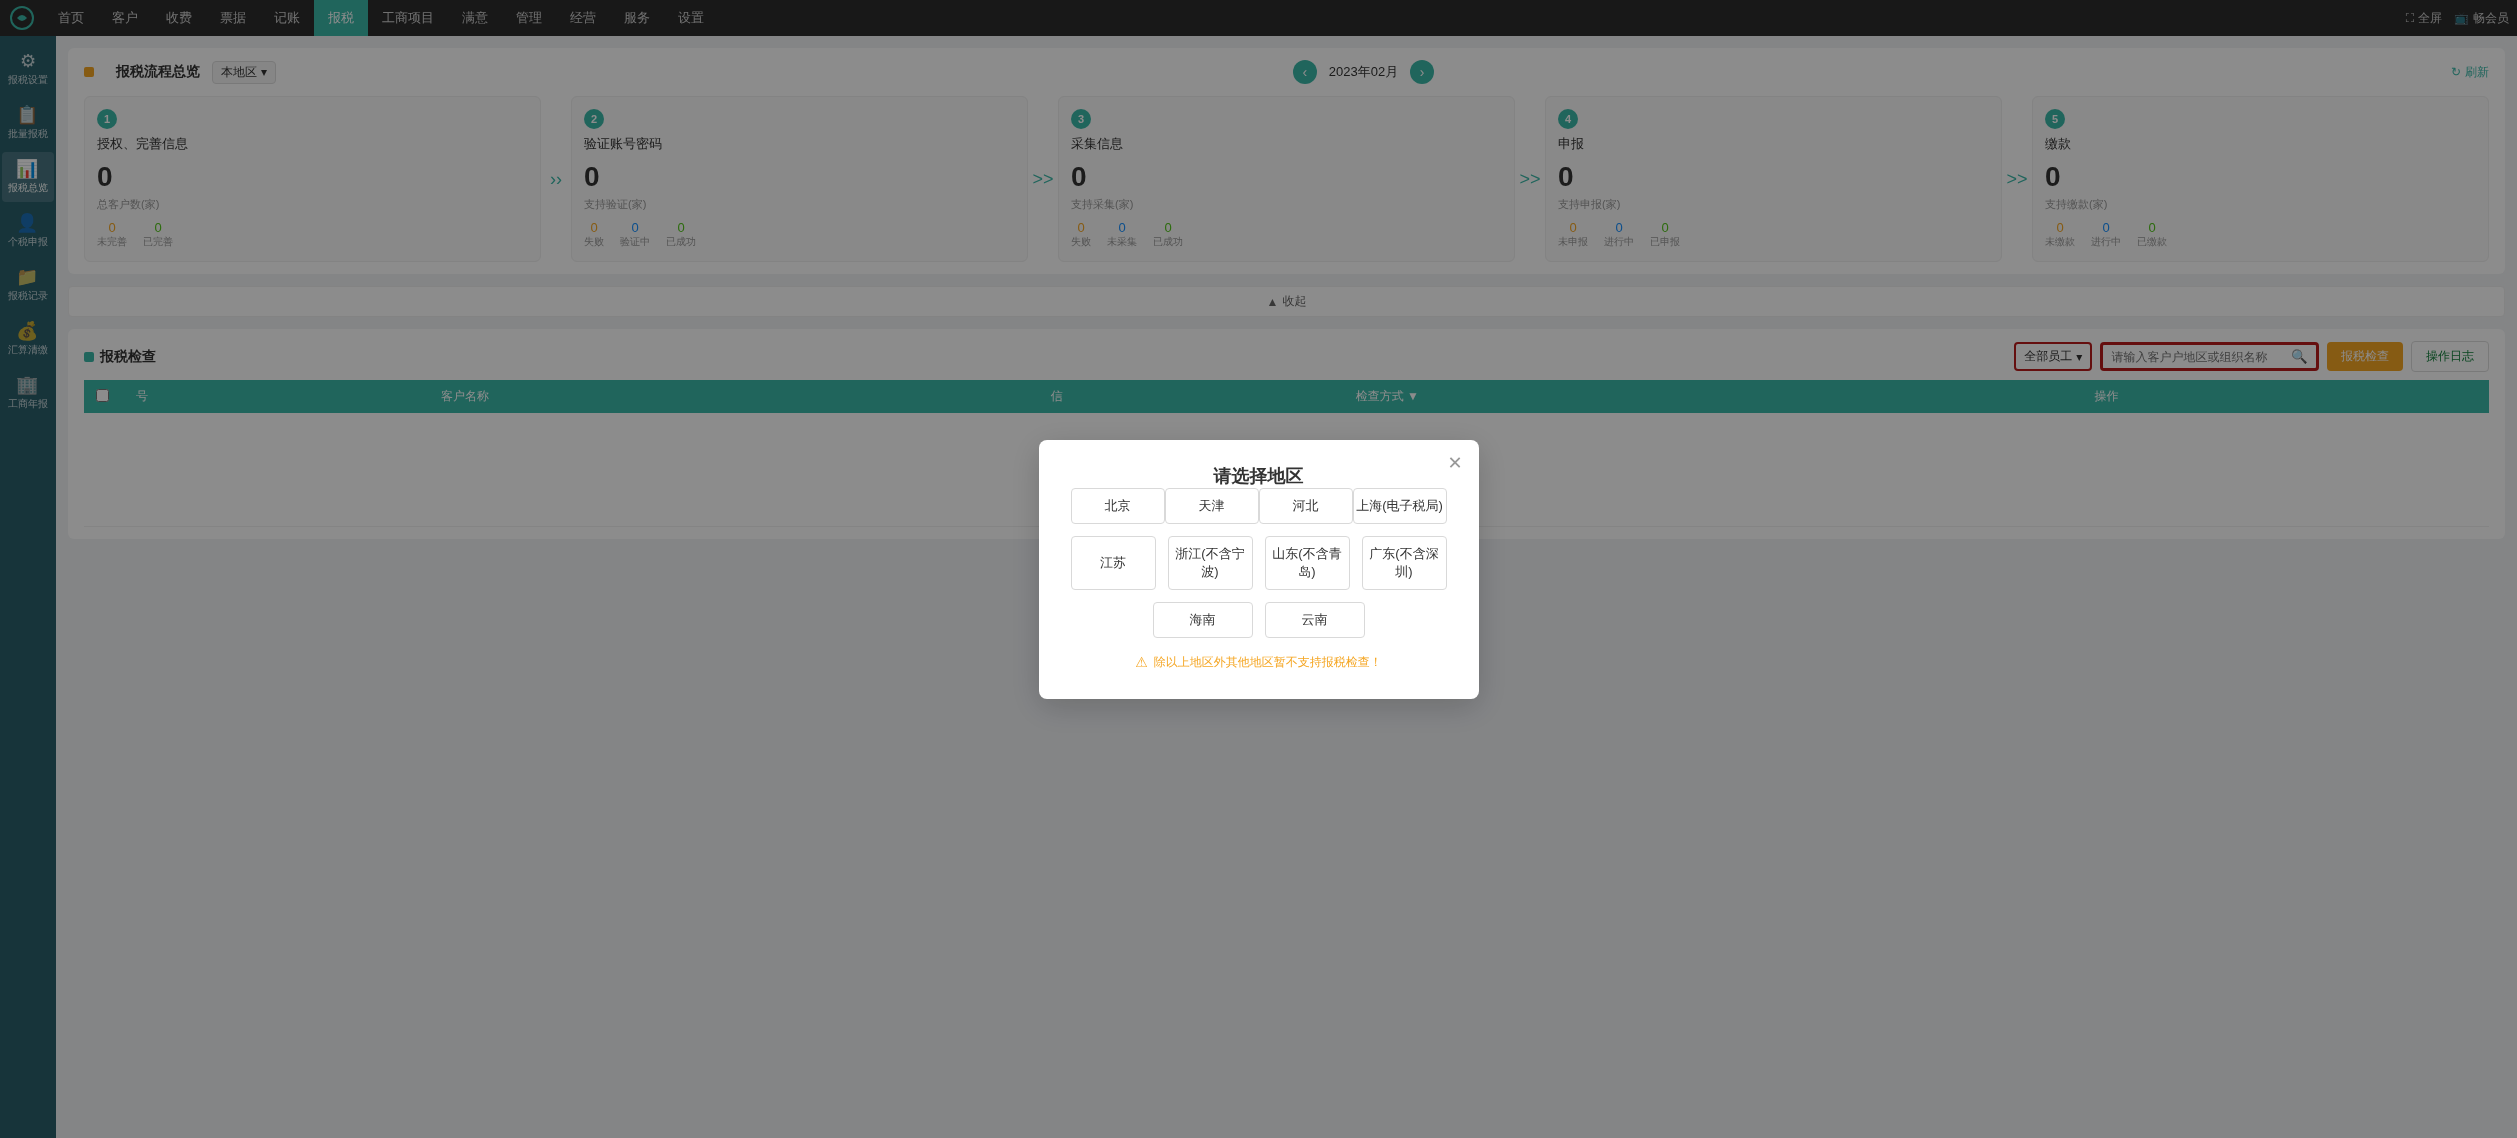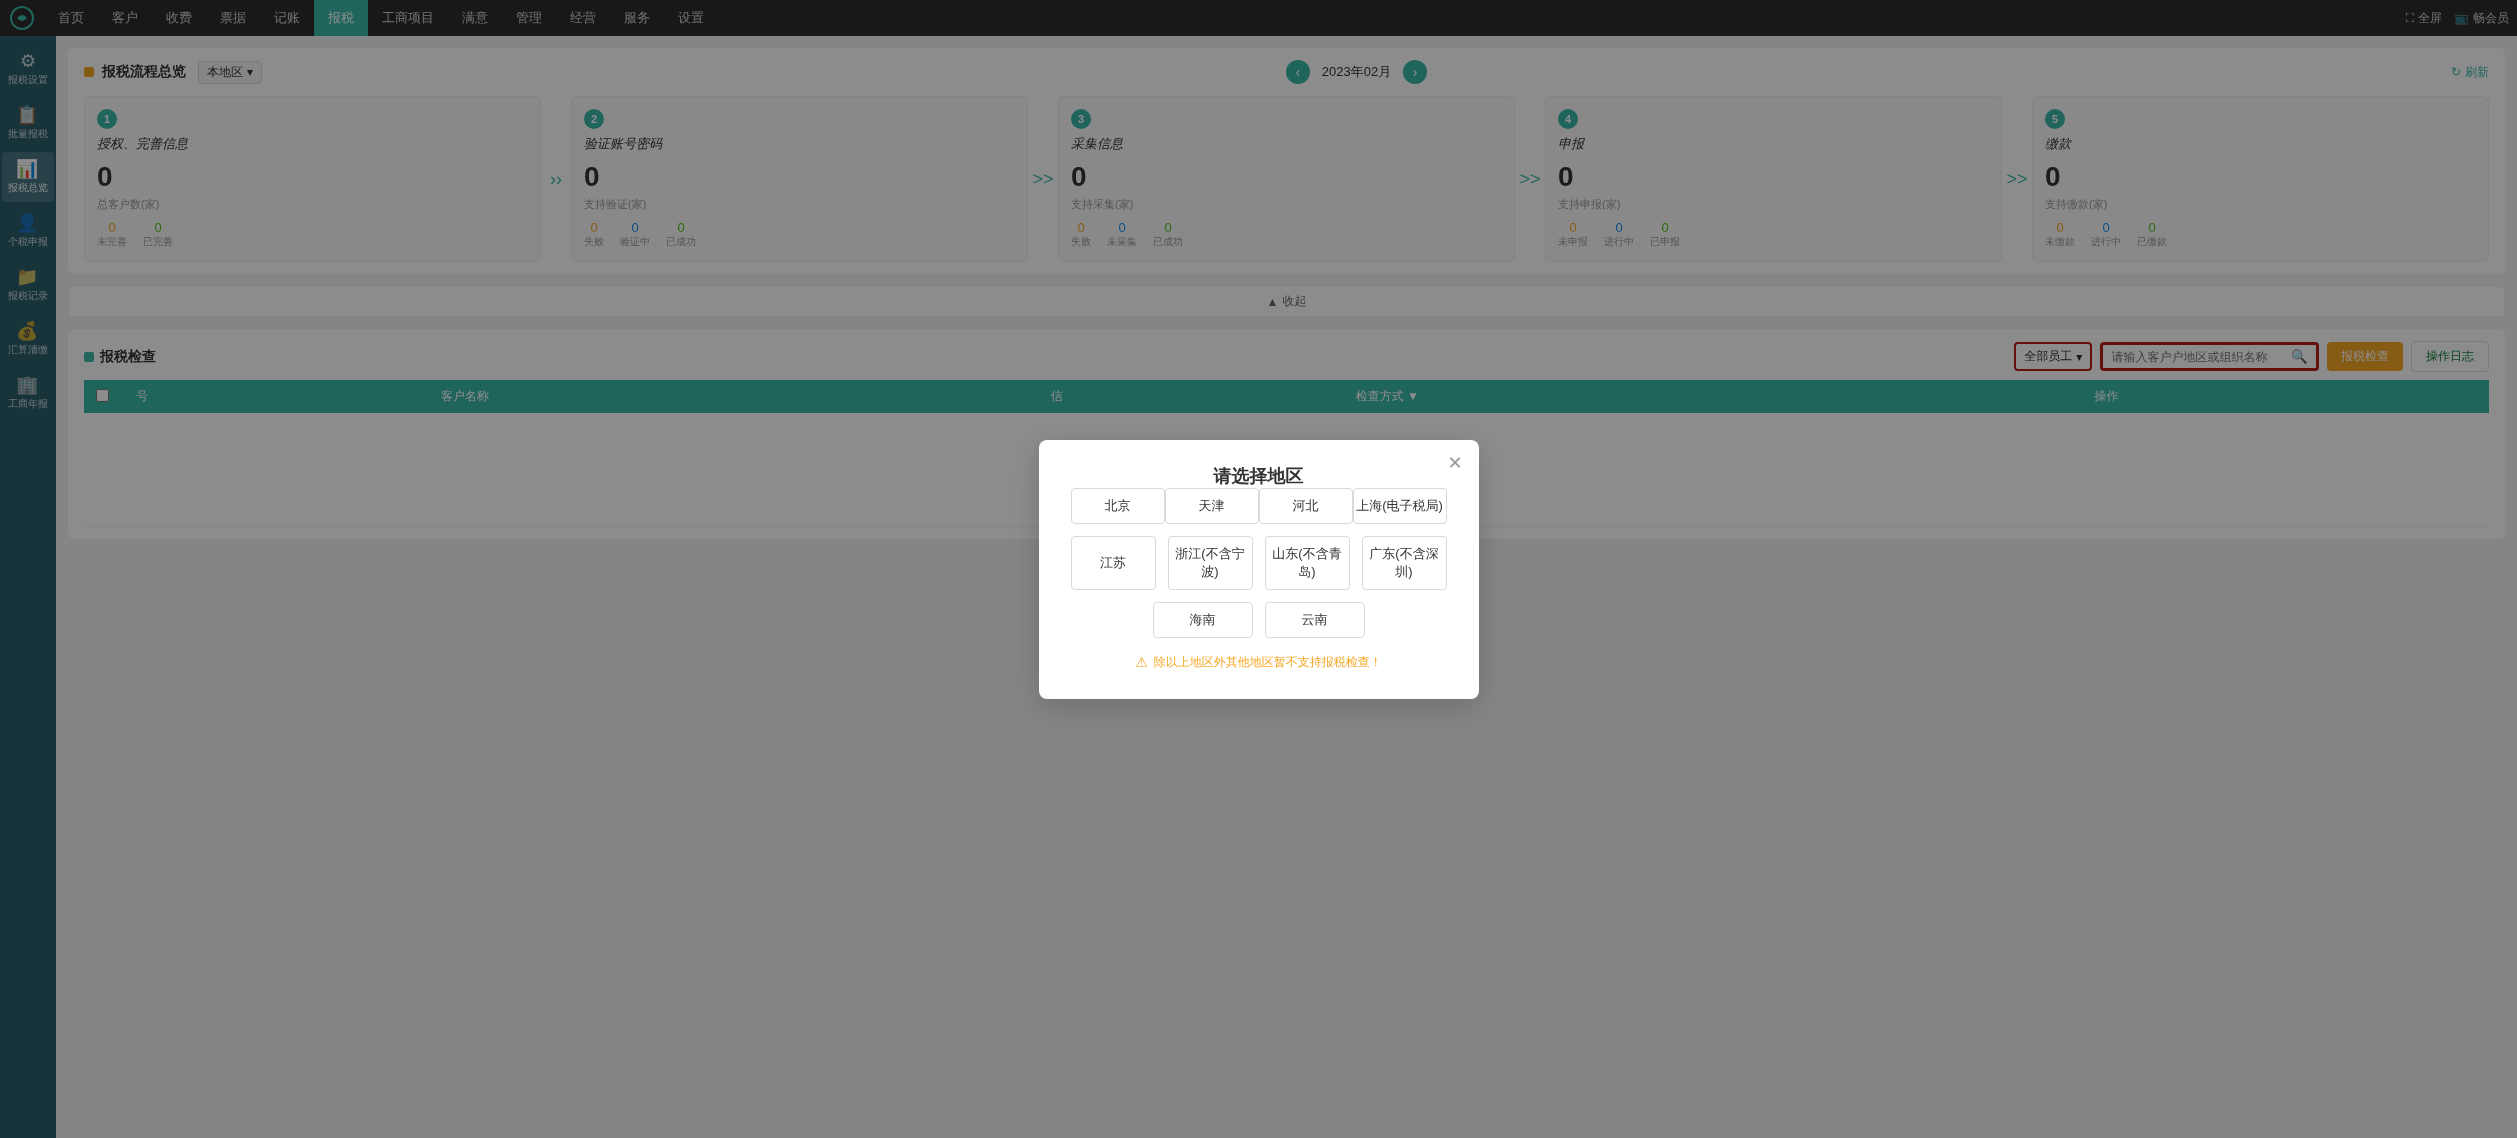--- a/index.html
+++ b/index.html
@@ -98,21 +98,21 @@
     }
 
     
     .overview-header {
       display: flex;
       align-items: center;
       justify-content: space-between;
       margin-bottom: 12px;
     }
     .overview-title {
-      display: flex; align-items: center; gap: 8px;
+      display: flex; align-items: center; gap: 22px;
       font-size: 14px; font-weight: bold; color: #333;
     }
     .overview-title .dot { width: 10px; height: 10px; background: #f5a623; border-radius: 2px; }
 
     .region-selector {
       display: flex; align-items: center; gap: 4px;
       background: #f5f5f5; border: 1px solid #ddd; border-radius: 4px;
       padding: 2px 8px; font-size: 12px; cursor: pointer;
     }
 
@@ -149,21 +149,21 @@
     .process-step-arrow {
       display: flex; align-items: center; justify-content: center;
       width: 30px; color: #3bb8a8; font-size: 18px; flex-shrink: 0;
     }
     .step-num {
       display: inline-flex; align-items: center; justify-content: center;
       width: 20px; height: 20px; background: #3bb8a8; color: #fff;
       border-radius: 50%; font-size: 11px; font-weight: bold;
       margin-bottom: 6px;
     }
-    .step-title { font-size: 13px; color: #333; margin-bottom: 8px; font-weight: 500; font-style: italic; }
+    .step-title { font-size: 13px; color: #333; margin-bottom: 8px; font-weight: 500; }
     .step-main-num {
       font-size: 28px; font-weight: bold; color: #333; display: block; margin: 4px 0;
     }
     .step-sub { font-size: 11px; color: #999; }
     .step-bottom {
       display: flex; gap: 16px; margin-top: 8px;
     }
     .step-bottom-item { text-align: center; }
     .step-bottom-num { font-size: 13px; color: #f5a623; }
     .step-bottom-label { font-size: 10px; color: #999; }

